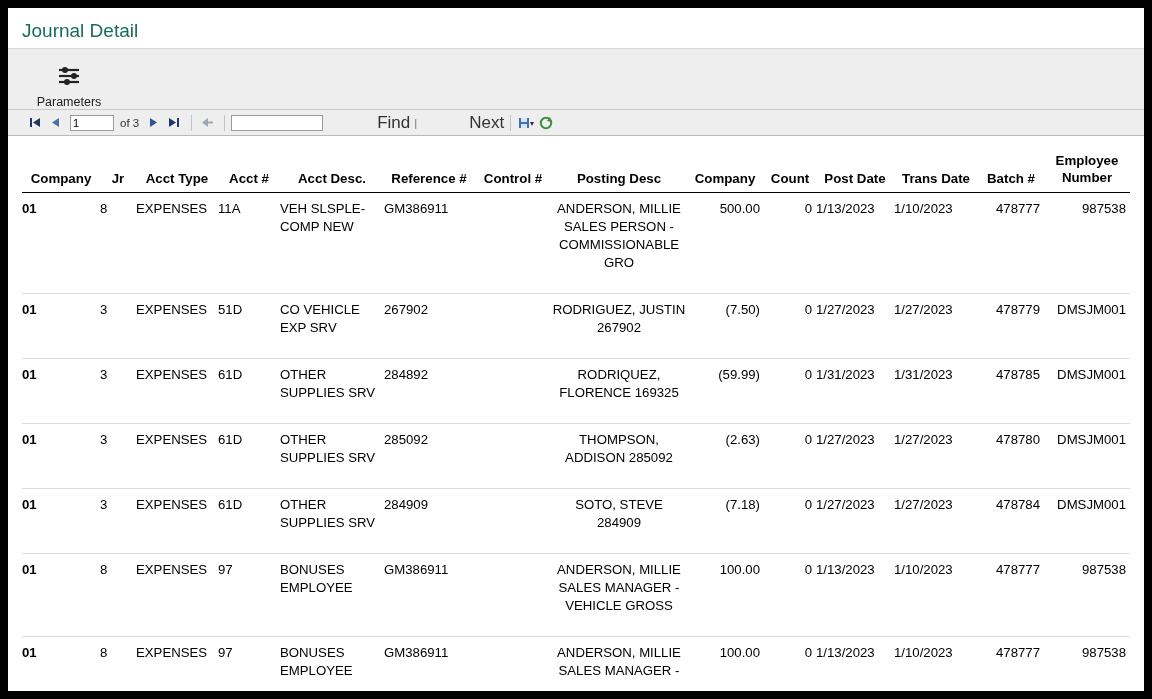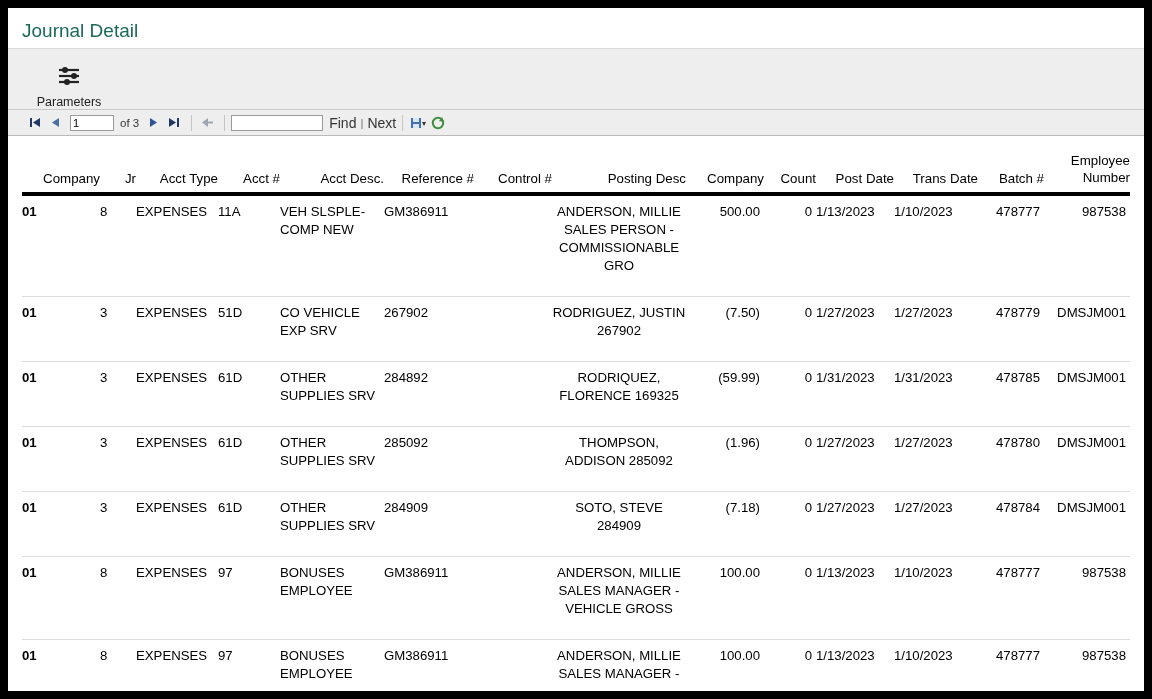--- a/index.html
+++ b/index.html
@@ -109,46 +109,47 @@
     border: 1px solid #9a9a9a;
     background: #fff;
     font-size: 11px;
     font-family: "Liberation Sans", sans-serif;
     padding: 0 2px;
     margin-right: 6px;
     box-sizing: border-box;
   }
   .find-link, .next-link {
     color: #333;
-    font-size: 14px;
+    font-size: 17px;
     text-decoration: none;
     cursor: default;
+    margin-left: 48px;
   }
   .pipe { margin: 0 4px; color:#777; font-size: 11.5px;}
   .report-area {
     padding: 0 14px;
     box-sizing: border-box;
     height: 546px;
     overflow: hidden;
     position: relative;
   }
   table.report {
     width: 1108px;
     border-collapse: collapse;
     font-size: 13.2px;
     color: #000;
     table-layout: fixed;
   }
   table.report thead th {
-    font-weight: normal;
-    text-align: right;
+    font-weight: bold;
+    text-align: center;
     vertical-align: bottom;
     padding: 16px 0 6px 0;
     font-size: 13.3px;
-    border-bottom: 4px solid #000000;
+    border-bottom: 1px solid #000000;
   }
   table.report tbody td {
     vertical-align: top;
     padding: 7px 0 7px 0;
     line-height: 18px;
   }
   .num { text-align: right; padding-right: 4px !important; }
   .col-company { width: 78px; font-weight: bold; }
   .col-jr { width: 36px; }
   .col-acctype { width: 82px; }
@@ -331,21 +332,21 @@
           </tr>
           <tr>
             <td class="col-company">01</td>
             <td class="col-jr">3</td>
             <td class="col-acctype">EXPENSES</td>
             <td class="col-acctnum">61D</td>
             <td class="col-acctdesc">OTHER SUPPLIES SRV</td>
             <td class="col-ref">285092</td>
             <td class="col-control"></td>
             <td class="col-posting">THOMPSON, ADDISON 285092</td>
-            <td class="col-amount num">(1.96)</td>
+            <td class="col-amount num">(2.63)</td>
             <td class="col-count num">0</td>
             <td class="col-postdate">1/27/2023</td>
             <td class="col-transdate">1/27/2023</td>
             <td class="col-batch num">478780</td>
             <td class="col-empnum num">DMSJM001</td>
           </tr>
           <tr class="divider-row">
             <td colspan="14"></td>
           </tr>
           <tr>

